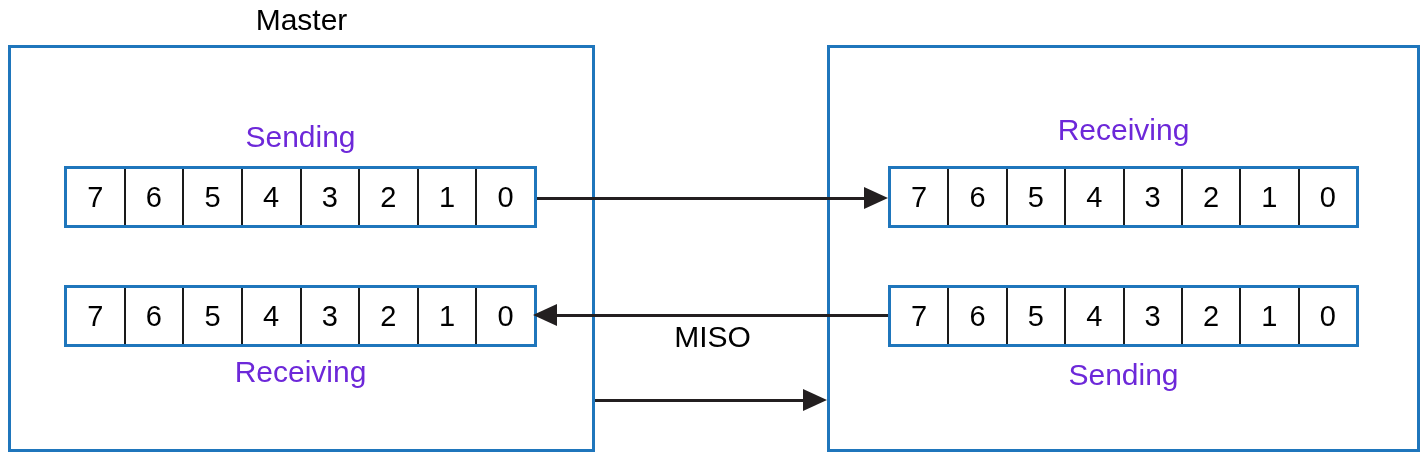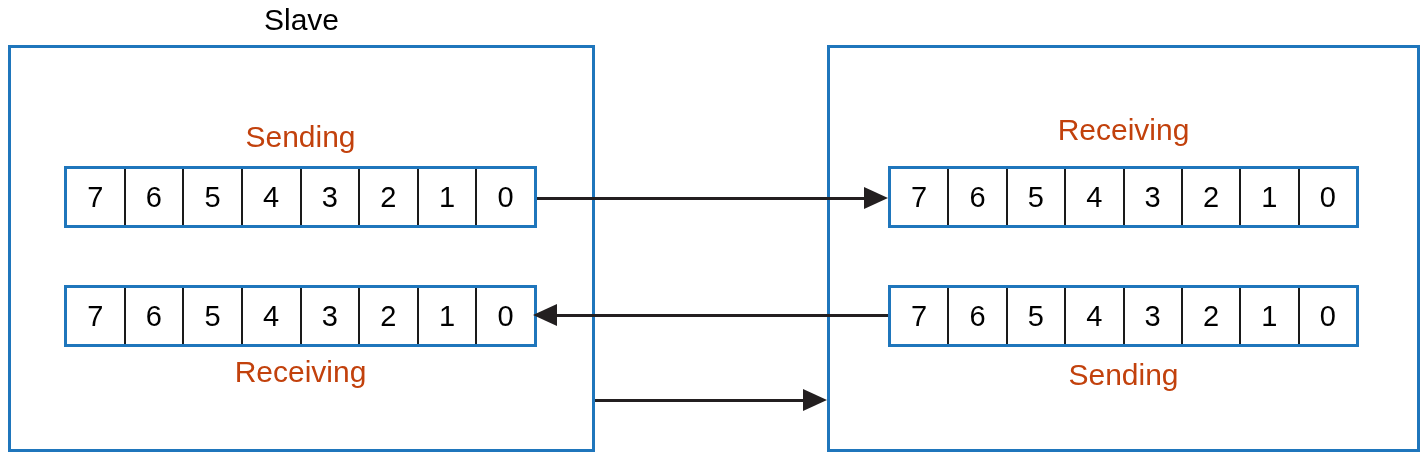--- a/index.html
+++ b/index.html
@@ -42,21 +42,21 @@
   #master-title { left: 8px;   top: 3px; width: 587px; }
   #slave-title  { left: 827px; top: 3px; width: 593px; }
 
   
   .reg-caption {
     position: absolute;
     font-size: 30px;
     line-height: 34px;
     text-align: center;
     white-space: nowrap;
-    color: #c2410c;
+    color: #6d28d9;
   }
   #master-send-caption { left: 64px;  top: 120px; width: 473px; }
   #master-recv-caption { left: 64px;  top: 355px; width: 473px; }
   #slave-recv-caption  { left: 888px; top: 113px; width: 471px; }
   #slave-send-caption  { left: 888px; top: 358px; width: 471px; }
 
   
   .register {
     position: absolute;
     display: flex;
@@ -123,21 +123,21 @@
   }
   #mosi-label { left: 600px; top: 146px; width: 225px; }
   #miso-label { left: 600px; top: 320px; width: 225px; }
   #sck-label  { left: 600px; top: 406px; width: 225px; }
 </style>
 </head>
 <body>
 
 <div id="canvas">
 
-  <div id="master-title" class="device-title">Slave</div>
+  <div id="master-title" class="device-title">Master</div>
 
   <div id="master-box" class="device-box"></div>
 
   <div id="master-send-caption" class="reg-caption">Sending</div>
 
   <div id="master-send-reg" class="register">
     <div class="cell">7</div>
     <div class="cell">6</div>
     <div class="cell">5</div>
     <div class="cell">4</div>
@@ -187,17 +187,18 @@
     <div class="cell">0</div>
   </div>
 
   <div id="slave-send-caption" class="reg-caption">Sending</div>
 
   <div id="mosi-line" class="sig-line"></div>
   <div id="mosi-arrow" class="arrow-right"></div>
 
   <div id="miso-line" class="sig-line"></div>
   <div id="miso-arrow" class="arrow-left"></div>
+  <div id="miso-label" class="sig-label">MISO</div>
 
   <div id="sck-line" class="sig-line"></div>
   <div id="sck-arrow" class="arrow-right"></div>
 
 </div>
 
 </body></html>

